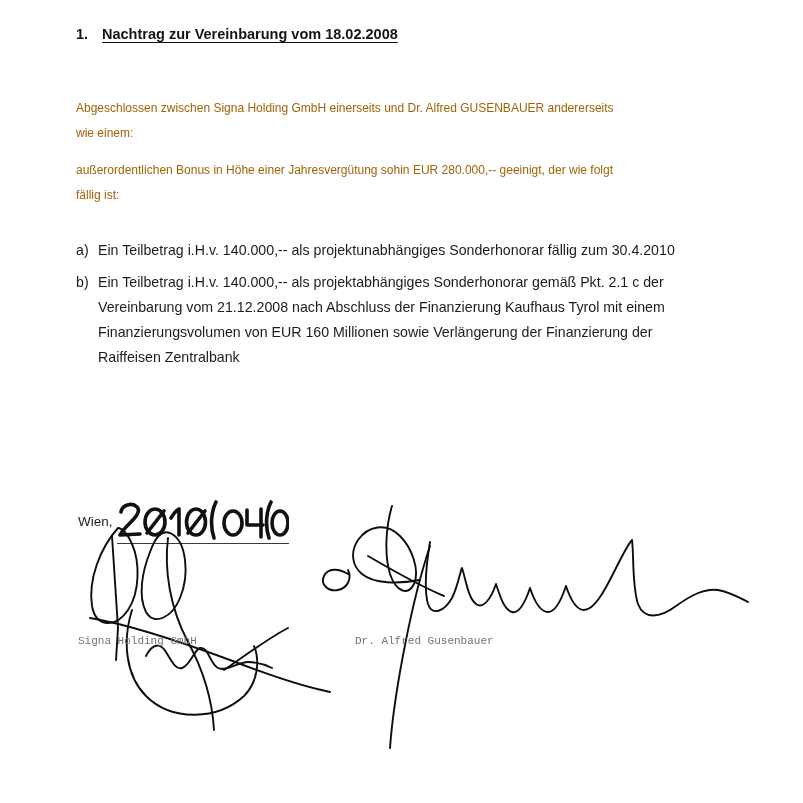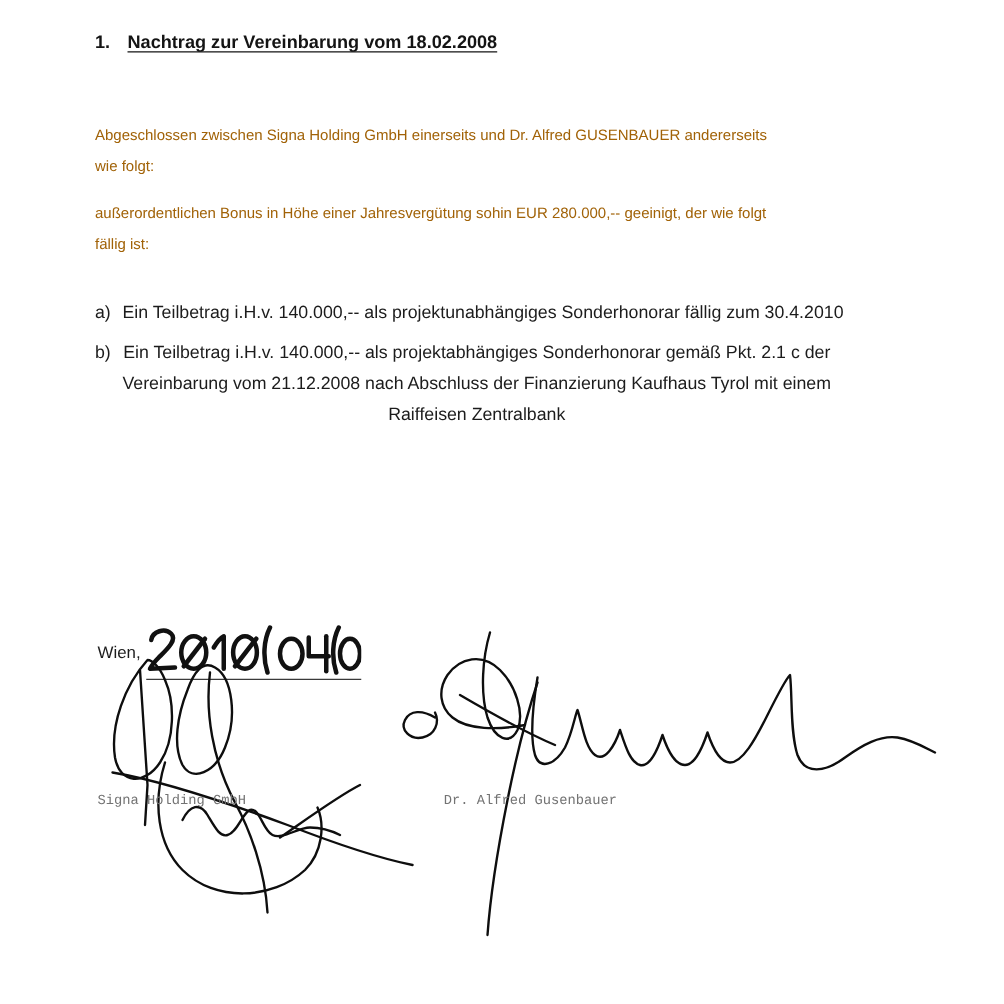--- a/index.html
+++ b/index.html
@@ -62,21 +62,21 @@
     left: 76px;
     display: flex;
     font-size: 14.2px;
     line-height: 25px;
     color: #1c1c1c;
   }
   .list-item .marker {
     flex: 0 0 22px;
     width: 22px;
   }
-  .list-item .content { white-space: nowrap; text-align: center; }
+  .list-item .content { white-space: nowrap; }
   .list-item .content .l { display: block; }
 
   .li-a { top: 238px; }
   .li-b { top: 270px; }
 
   
   .datestamp {
     position: absolute;
     left: 78px;
     top: 500px;
@@ -126,40 +126,41 @@
 
 <div class="page">
 
   <div class="heading-row">
     <span class="heading-number">1.</span>
     <span class="heading-title">Nachtrag zur Vereinbarung vom 18.02.2008</span>
   </div>
 
   <div class="para p-intro">
     <span class="l">Abgeschlossen zwischen Signa Holding GmbH einerseits und Dr. Alfred GUSENBAUER andererseits</span>
-    <span class="l">wie folgt:</span>
+    <span class="l">wie einem:</span>
   </div>
 
   <div class="para p-bonus">
     <span class="l">außerordentlichen Bonus in Höhe  einer Jahresvergütung sohin EUR 280.000,-- geeinigt, der wie folgt</span>
     <span class="l">fällig ist:</span>
   </div>
 
   <div class="list-item li-a">
     <span class="marker">a)</span>
     <span class="content">
       <span class="l">Ein Teilbetrag i.H.v. 140.000,-- als projektunabhängiges Sonderhonorar fällig zum 30.4.2010</span>
     </span>
   </div>
 
   <div class="list-item li-b">
     <span class="marker">b)</span>
     <span class="content">
       <span class="l">Ein Teilbetrag i.H.v. 140.000,-- als projektabhängiges Sonderhonorar gemäß Pkt. 2.1 c der</span>
       <span class="l">Vereinbarung vom 21.12.2008 nach Abschluss der Finanzierung Kaufhaus Tyrol mit einem</span>
+      <span class="l">Finanzierungsvolumen von EUR 160 Millionen sowie Verlängerung der Finanzierung der</span>
       <span class="l">Raiffeisen Zentralbank</span>
     </span>
   </div>
 
 
   <div class="datestamp">
     <span class="city">Wien,</span>
     <span class="date-hand-wrap">
 
       <svg class="date-hand" width="172" height="42" viewBox="0 0 172 42" fill="none" stroke="#111111" stroke-width="3.6" stroke-linecap="round" stroke-linejoin="round">

